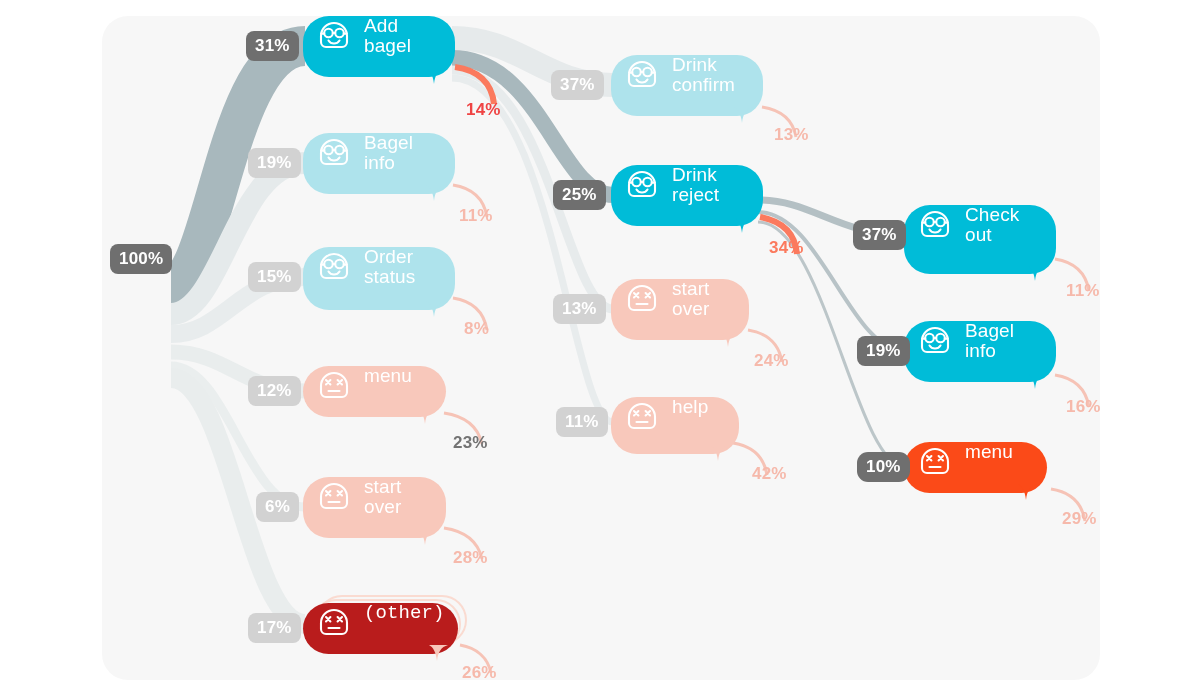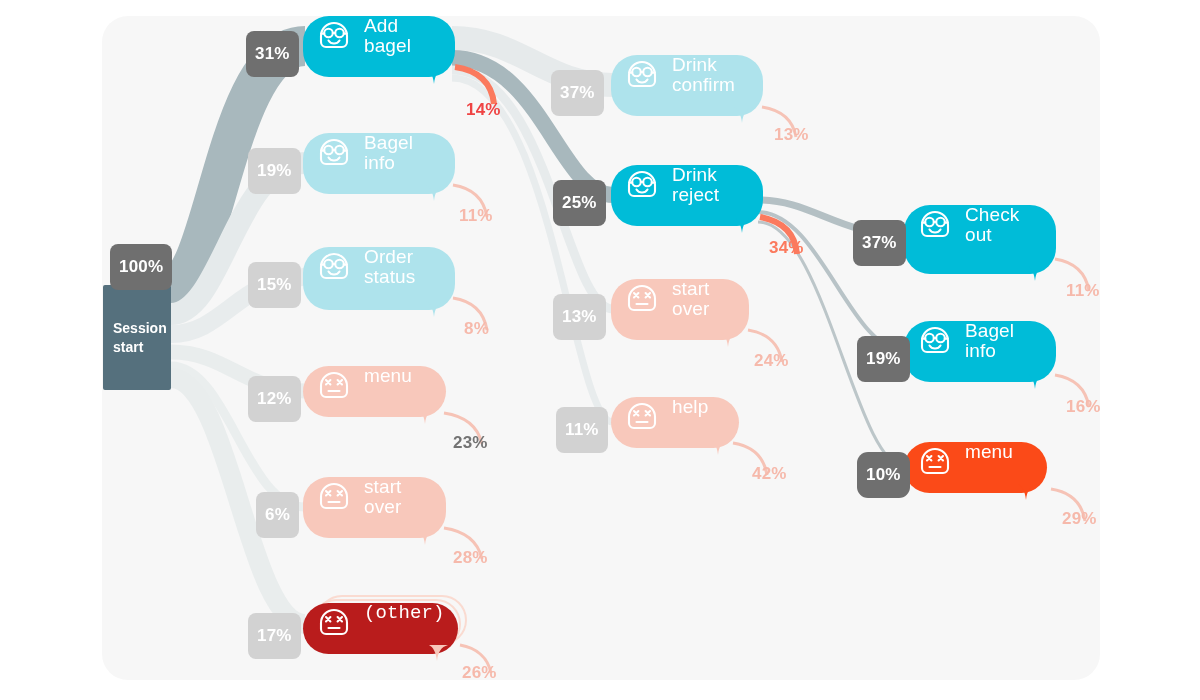--- a/index.html
+++ b/index.html
@@ -11,21 +11,21 @@
          background:#f7f7f7;border-radius:26px;}
   #svg{position:absolute;left:0;top:0;width:1200px;height:700px;}
   .node{position:absolute;display:flex;align-items:flex-start;box-sizing:border-box;
         border-radius:26px;padding:0 18px 0 12px;}
   .node .face{flex:0 0 auto;width:38px;height:38px;margin-right:11px;}
   .node .lbl{color:#ffffff;font-size:19px;line-height:1.07;font-weight:400;
              white-space:pre-line;letter-spacing:.1px;}
   .tail{position:absolute;right:10px;bottom:-7px;width:19px;height:16px;}
   .stackcard{position:absolute;border-radius:26px;box-sizing:border-box;}
   .badge{position:absolute;display:flex;align-items:center;justify-content:center;
-         height:46px;border-radius:8px;color:#ffffff;font-size:17px;
+         height:30px;border-radius:8px;color:#ffffff;font-size:17px;
          font-weight:700;letter-spacing:.2px;padding:0 9px;box-sizing:border-box;}
   .badge.dark{background:#6f6f6f;}
   .badge.light{background:#d2d2d2;}
   .exitlbl{position:absolute;font-size:17px;font-weight:700;letter-spacing:.2px;}
   .srect{position:absolute;background:#55707d;border-radius:2px;
          color:#fff;font-size:14px;line-height:1.35;font-weight:700;
          display:flex;align-items:center;padding-left:10px;box-sizing:border-box;}
 </style>
 </head>
 <body>
@@ -69,24 +69,20 @@
       <path d="M760,217 C 782,221 795,233 797,254" stroke="#fb7a5e" stroke-width="6"></path>
       <path d="M748,330 C 767,333 779,344 782,362" stroke="#f6c3b6" stroke-width="3"></path>
       <path d="M733,443 C 752,446 764,457 767,475" stroke="#f6c3b6" stroke-width="3"></path>
 
       <path d="M1055,259 C 1074,262 1086,273 1089,291" stroke="#f6c3b6" stroke-width="3"></path>
       <path d="M1055,375 C 1074,378 1086,389 1089,407" stroke="#f6c3b6" stroke-width="3"></path>
       <path d="M1051,489 C 1070,492 1082,503 1085,521" stroke="#f6c3b6" stroke-width="3"></path>
     </g>
   </svg>
 
-  <div class="srect" style="left:103px;top:285px;width:68px;height:105px;">
-    <span>Session
-start</span>
-  </div>
   <div class="badge dark" style="left:110px;top:244px;">100%</div>
 
   <div class="node" style="left:303px;top:16px;width:152px;height:61px;background:#00bcd8;">
     <span class="face">
       <svg viewBox="0 0 38 38">
           <g fill="none" stroke="#ffffff" stroke-width="2.1" stroke-linecap="round">
         <path d="M6 20a13 13 0 0 1 26 0v6a5 5 0 0 1-5 5H11a5 5 0 0 1-5-5z"></path>
         <circle cx="13.5" cy="17" r="4.3"></circle>
             <circle cx="24.5" cy="17" r="4.3"></circle>
         <path d="M17.8 17h2.4M6.2 17.6h3M28.8 17.6h3"></path>
@@ -274,21 +270,21 @@
 over</span>
     <span class="tail">
       <svg viewBox="0 0 19 16">
           <path d="M0 0h19c-7 2-10 7-11 16-1-9-4-14-8-16z" fill="#f8c8bb"></path>
         </svg>
     </span>
   </div>
   <div class="badge light" style="left:553px;top:294px;">13%</div>
   <div class="exitlbl" style="left:754px;top:351px;color:#f6b9ab;">24%</div>
 
-  <div class="node" style="left:611px;top:397px;width:128px;height:51px;background:#f8c8bb;">
+  <div class="node" style="left:611px;top:397px;width:128px;height:57px;background:#f8c8bb;">
     <span class="face">
       <svg viewBox="0 0 38 38">
           <g fill="none" stroke="#ffffff" stroke-width="2.1" stroke-linecap="round">
         <path d="M6 20a13 13 0 0 1 26 0v6a5 5 0 0 1-5 5H11a5 5 0 0 1-5-5z"></path>
         <path d="M11 14l4.4 4.4M15.4 14L11 18.4M22.6 14l4.4 4.4M27 14l-4.4 4.4"></path>
         <path d="M13.5 25h11"></path>
           </g>
         </svg>
     </span>
     <span class="lbl">help</span>

